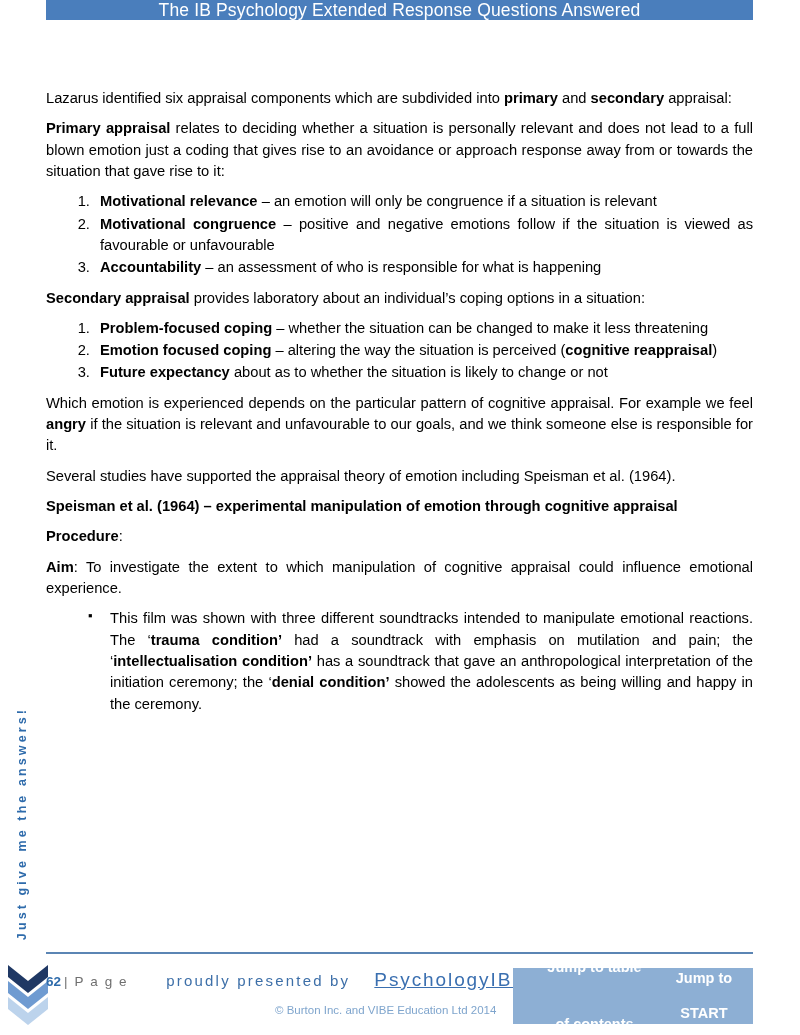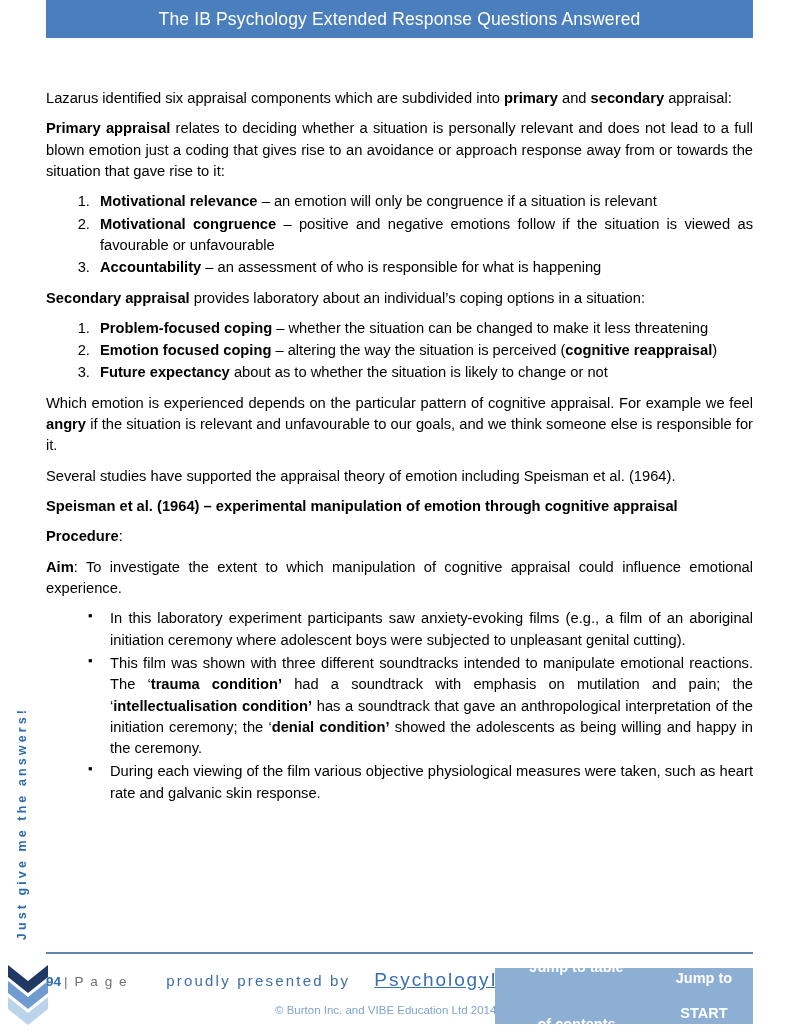--- a/index.html
+++ b/index.html
@@ -15,21 +15,21 @@
     position: relative;
     overflow: hidden;
   }
 
   
   .header-banner {
     position: absolute;
     left: 46px;
     top: 0px;
     width: 707px;
-    height: 38px;
+    height: 20px;
     background: #4a7ebc;
     display: flex;
     align-items: center;
     justify-content: center;
   }
   .header-title {
     color: #ffffff;
     font-size: 17.5px;
     font-weight: 400;
     letter-spacing: 0.15px;
@@ -176,21 +176,21 @@
     font-weight: bold;
     font-size: 14.5px;
     display: flex;
     flex-direction: column;
     align-items: center;
     justify-content: center;
     line-height: 1.45;
     text-align: center;
   }
   .jump-toc {
-    left: 495px;
+    left: 513px;
     top: 968px;
     width: 163px;
     height: 56px;
     gap: 36px;
   }
   .jump-start {
     left: 655px;
     top: 968px;
     width: 98px;
     height: 56px;
@@ -228,43 +228,41 @@
 
   <p class="para">Several studies have supported the appraisal theory of emotion including Speisman et al. (1964).</p>
 
   <p class="para b">Speisman et al. (1964) – experimental manipulation of emotion through cognitive appraisal</p>
 
   <p class="para"><span class="b">Procedure</span><span>:</span></p>
 
   <p class="para"><span class="b">Aim</span><span>: To investigate the extent to which manipulation of cognitive appraisal could influence emotional experience.</span></p>
 
   <ul class="sqlist">
-    <li><span>In this laboratory experiment participants saw anxiety-evoking films (e.g., a film of an aboriginal initiation ceremony where adolescent boys were subjected to unpleasant genital cutting).</span></li>
     <li><span>This film was shown with three different soundtracks intended to manipulate emotional reactions. The ‘</span><span class="b">trauma condition’</span><span> had a soundtrack with emphasis on mutilation and pain; the ‘</span><span class="b">intellectualisation condition’</span><span> has a soundtrack that gave an anthropological interpretation of the initiation ceremony; the ‘</span><span class="b">denial condition’</span><span> showed the adolescents as being willing and happy in the ceremony.</span></li>
-    <li><span>During each viewing of the film various objective physiological measures were taken, such as heart rate and galvanic skin response.</span></li>
   </ul>
 
 </div>
 
 <div class="side-tab">
   <div class="side-tab-text">Just give me the answers!</div>
 </div>
 
 <div class="footer-rule"></div>
 
 <div class="chevrons">
   <svg width="46" height="62" viewBox="0 0 46 62" xmlns="http://www.w3.org/2000/svg">
     <polygon points="3,2 23,18 43,2 43,14 23,30 3,14" fill="#1f3864"></polygon>
     <polygon points="3,18 23,34 43,18 43,30 23,46 3,30" fill="#6f9bd1"></polygon>
     <polygon points="3,34 23,50 43,34 43,46 23,62 3,46" fill="#bcd3ec"></polygon>
   </svg>
 </div>
 
 <div class="footer-left">
-  <span class="page-num">94</span>
+  <span class="page-num">62</span>
   <span class="page-sep">| P a g e</span>
   <span class="proudly">proudly presented by</span>
   <span class="site-link">PsychologyIB.com</span>
 </div>
 
 <div class="copyright">© Burton Inc. and VIBE Education Ltd 2014</div>
 
 <div class="jump-btn jump-toc">
   <span>Jump to table</span>
   <span>of contents</span>

